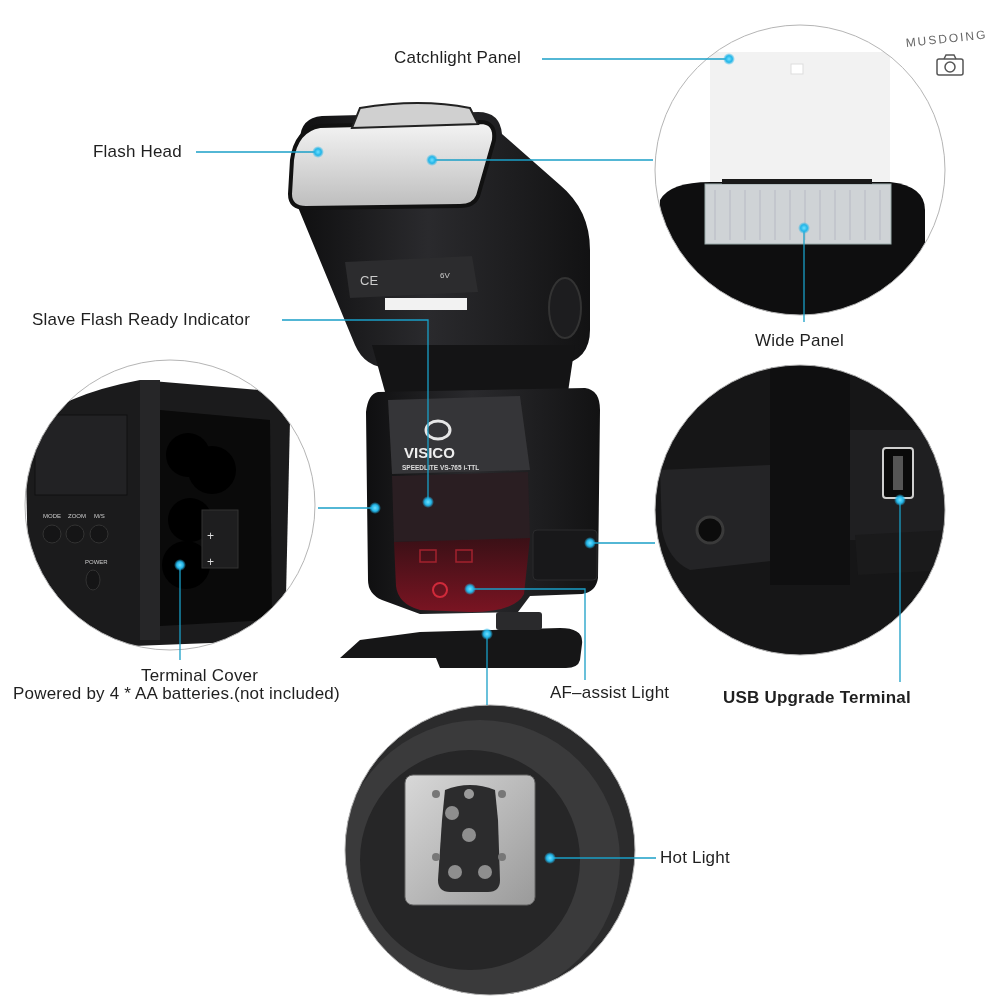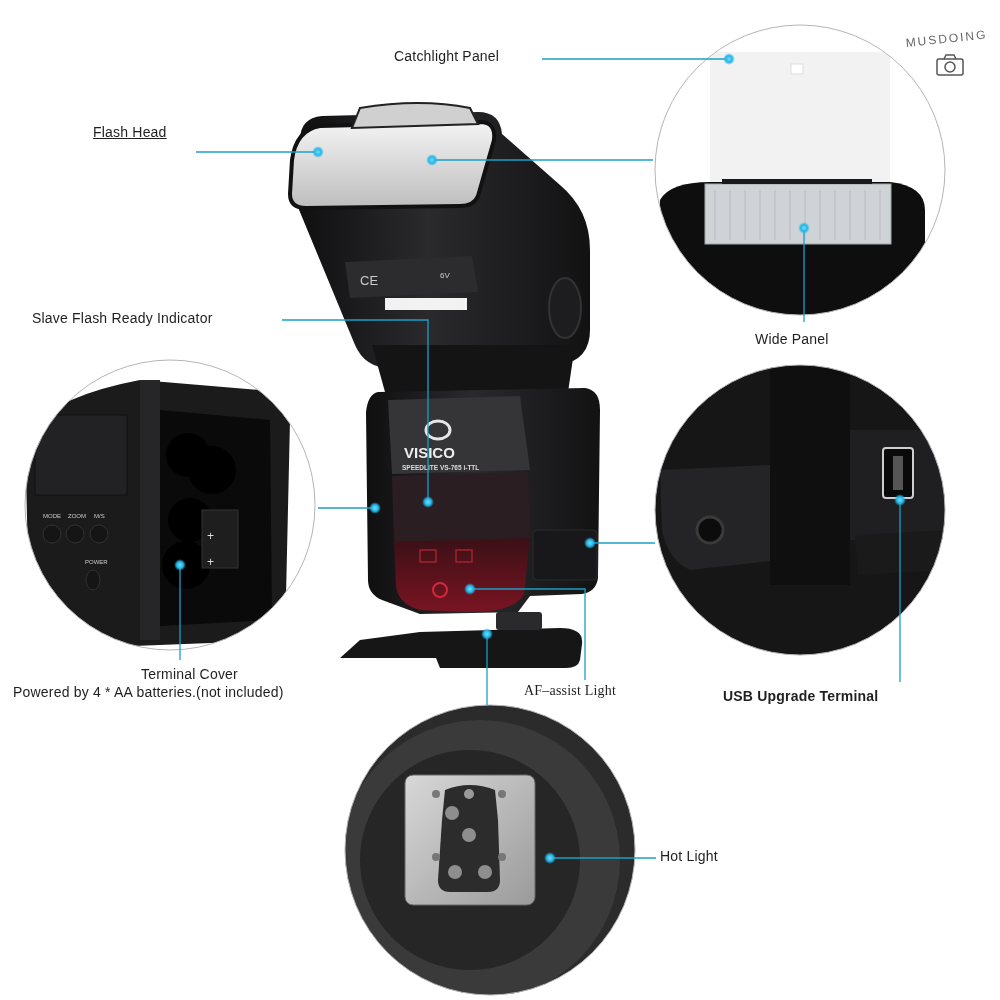--- a/index.html
+++ b/index.html
@@ -1,17 +1,17 @@
 <!DOCTYPE html>
 <html><head>
 <meta charset="utf-8">
 <style>
   html, body { margin:0; padding:0; background:#ffffff; }
   body { width:1000px; height:1000px; position:relative; overflow:hidden; font-family:"Liberation Sans", sans-serif; }
-  .label { position:absolute; font-size:14px; color:#1f1f1f; white-space:nowrap; letter-spacing:0.2px; }
+  .label { position:absolute; font-size:17px; color:#1f1f1f; white-space:nowrap; letter-spacing:0.2px; }
   svg.layer { position:absolute; left:0; top:0; }
   .watermark { position:absolute; left:905px; top:36px; width:95px; height:46px; }
   .wm-text { position:absolute; left:0; top:0; font-size:12px; letter-spacing:2px; color:#666; transform:rotate(-6deg); transform-origin:left top; }
 </style>
 </head>
 <body>
 
 <svg class="layer" width="1000" height="1000" viewBox="0 0 1000 1000">
   <defs>
     <radialGradient id="dotglow" cx="50%" cy="50%" r="50%">
@@ -197,26 +197,26 @@
     <circle cx="180" cy="565" r="6" fill="url(#dotglow)"></circle>
     <circle cx="470" cy="589" r="6" fill="url(#dotglow)"></circle>
     <circle cx="487" cy="634" r="6" fill="url(#dotglow)"></circle>
     <circle cx="590" cy="543" r="6" fill="url(#dotglow)"></circle>
     <circle cx="900" cy="500" r="6" fill="url(#dotglow)"></circle>
     <circle cx="550" cy="858" r="6" fill="url(#dotglow)"></circle>
   </g>
 </svg>
 
 <div class="label" style="left:394px;top:48px;">Catchlight Panel</div>
-<div class="label" style="left:93px;top:124px;text-decoration:underline;">Flash Head</div>
+<div class="label" style="left:93px;top:142px;">Flash Head</div>
 <div class="label" style="left:32px;top:310px;">Slave Flash Ready Indicator</div>
 <div class="label" style="left:755px;top:331px;">Wide Panel</div>
 <div class="label" style="left:141px;top:666px;">Terminal Cover</div>
 <div class="label" style="left:13px;top:684px;">Powered by 4 * AA batteries.(not included)</div>
-<div class="label" style="left:524px;top:683px;font-family:Liberation Serif, serif;">AF–assist Light</div>
+<div class="label" style="left:550px;top:683px;">AF–assist Light</div>
 <div class="label" style="left:723px;top:688px;font-weight:bold;">USB Upgrade Terminal</div>
 <div class="label" style="left:660px;top:848px;">Hot Light</div>
 
 <div class="watermark">
   <div class="wm-text">MUSDOING</div>
   <svg style="position:absolute;left:30px;top:18px;" width="30" height="22" viewBox="0 0 30 22">
     <rect x="2" y="5" width="26" height="16" rx="2" fill="none" stroke="#555" stroke-width="1.5"></rect>
     <path d="M9 5 L11 1 L19 1 L21 5" fill="none" stroke="#555" stroke-width="1.5"></path>
     <circle cx="15" cy="13" r="5" fill="none" stroke="#555" stroke-width="1.5"></circle>
   </svg>

